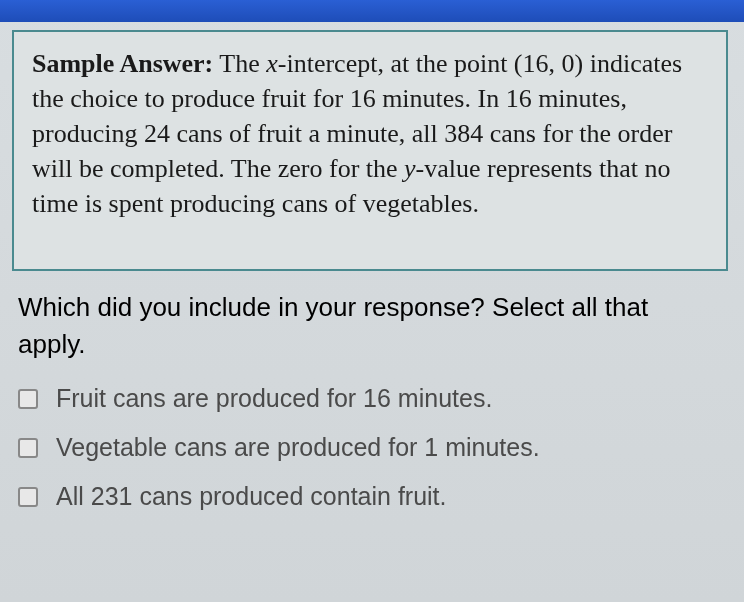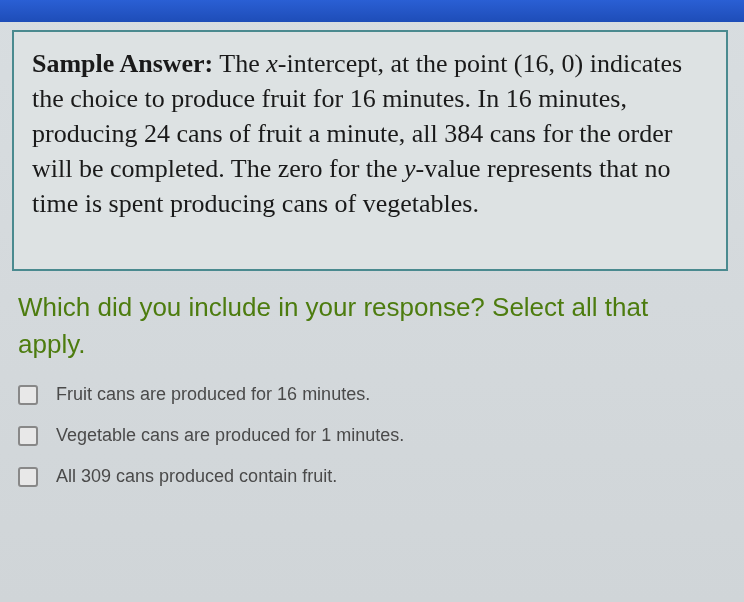--- a/index.html
+++ b/index.html
@@ -38,21 +38,21 @@
     .sample-label {
       font-weight: bold;
     }
     .italic {
       font-style: italic;
     }
     .question-text {
       font-family: Arial, Helvetica, sans-serif;
       font-size: 26px;
       line-height: 1.4;
-      color: #4d7c0f;
+      color: #000000;
       margin: 12px 6px 22px 6px;
     }
     .checkbox-group {
       padding: 0 6px;
     }
     .checkbox-row {
       display: flex;
       align-items: center;
       margin-bottom: 20px;
     }
@@ -60,21 +60,21 @@
       width: 20px;
       height: 20px;
       border: 2px solid #888;
       border-radius: 3px;
       background: #e8e8e8;
       margin-right: 18px;
       flex-shrink: 0;
     }
     .checkbox-label {
       font-family: Arial, Helvetica, sans-serif;
-      font-size: 18px;
+      font-size: 25px;
       color: #4a4a4a;
     }
   </style>
 </head>
 <body>
 
 <div class="top-bar"></div>
 
 <div class="content">
 
@@ -90,17 +90,17 @@
     <div class="checkbox-row">
       <div class="checkbox"></div>
       <span class="checkbox-label">Fruit cans are produced for 16 minutes.</span>
     </div>
     <div class="checkbox-row">
       <div class="checkbox"></div>
       <span class="checkbox-label">Vegetable cans are produced for 1 minutes.</span>
     </div>
     <div class="checkbox-row">
       <div class="checkbox"></div>
-      <span class="checkbox-label">All 309 cans produced contain fruit.</span>
+      <span class="checkbox-label">All 231 cans produced contain fruit.</span>
     </div>
   </div>
 
 </div>
 
 </body></html>

